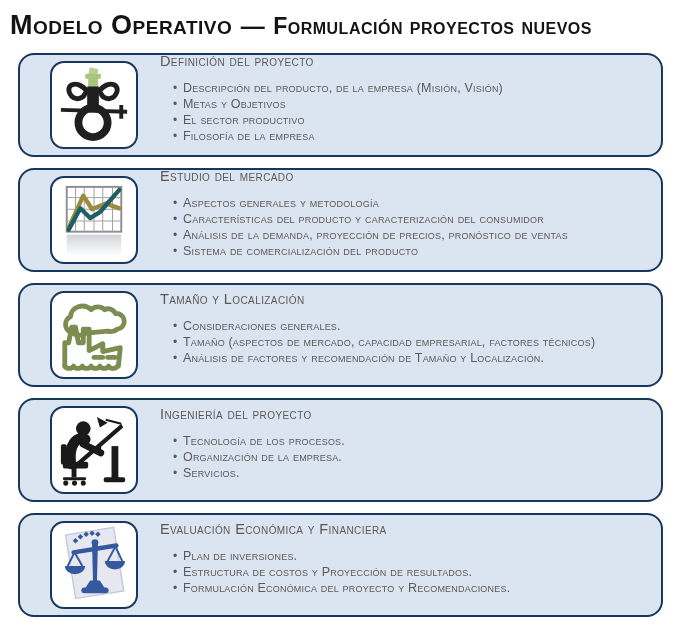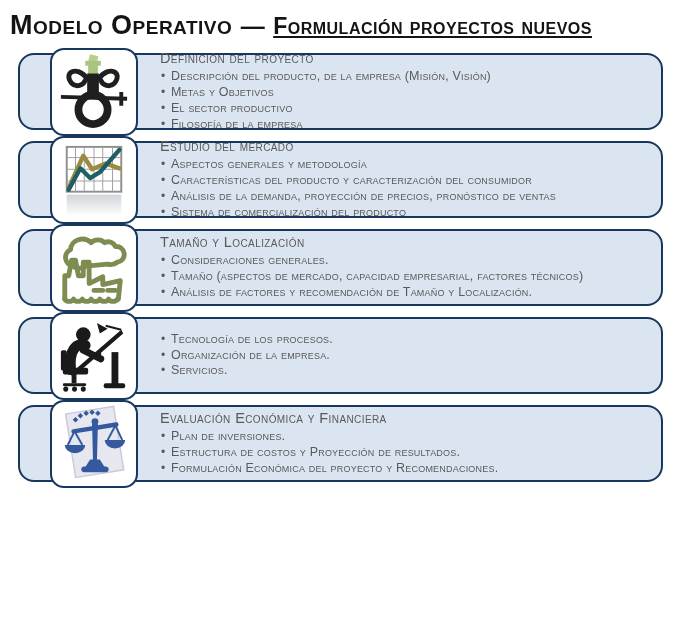--- a/index.html
+++ b/index.html
@@ -22,29 +22,28 @@
   .title-sep{
     font-weight:bold;
     font-size:24px;
     padding:0 4px;
   }
   .title-part2{
     font-variant:small-caps;
     font-weight:bold;
     font-size:23px;
     letter-spacing:0.5px;
-    text-decoration:underline;
   }
   .panels{
     display:flex;flex-direction:column;gap:11px;
     margin:0 26px 0 18px;
   }
   .panel{
     box-sizing:border-box;
-    height:77px;
+    height:104px;
     background:#dbe5f1;
     border:2px solid #17375e;
     border-radius:16px;
     display:flex;
     align-items:center;
     padding:5px 12px 5px 30px;
   }
   .icon-box{
     flex:0 0 auto;
     width:88px;height:88px;
@@ -61,21 +60,21 @@
     color:#595959;
   }
   .section-title{
     font-variant:small-caps;
     font-size:14.5px;
     letter-spacing:0.4px;
     margin:0 0 3px 0;
     font-weight:normal;
   }
   ul.bullets{
-    list-style:none;margin:0;padding:0;
+    list-style:none;margin:12px;padding:0;
   }
   ul.bullets li{
     font-variant:small-caps;
     font-size:12.5px;
     line-height:1.27;
     letter-spacing:0.2px;
     position:relative;
     padding-left:11px;
   }
   ul.bullets li::before{
@@ -204,20 +203,21 @@
             <rect x="15" y="58" width="5" height="10"></rect>
             <rect x="6" y="68" width="24" height="3" rx="1.5"></rect>
             <circle cx="9" cy="74" r="2.6"></circle>
             <circle cx="18" cy="74" r="2.6"></circle>
             <circle cx="27" cy="74" r="2.6"></circle>
           </g>
         </svg>
       </span>
     </div>
     <div class="content">
+      <h2 class="section-title">Ingeniería del proyecto</h2>
       <ul class="bullets">
         <li>Tecnología de los procesos.</li>
         <li>Organización de la empresa.</li>
         <li>Servicios.</li>
       </ul>
     </div>
   </div>
 
   <div class="panel">
     <div class="icon-box">

